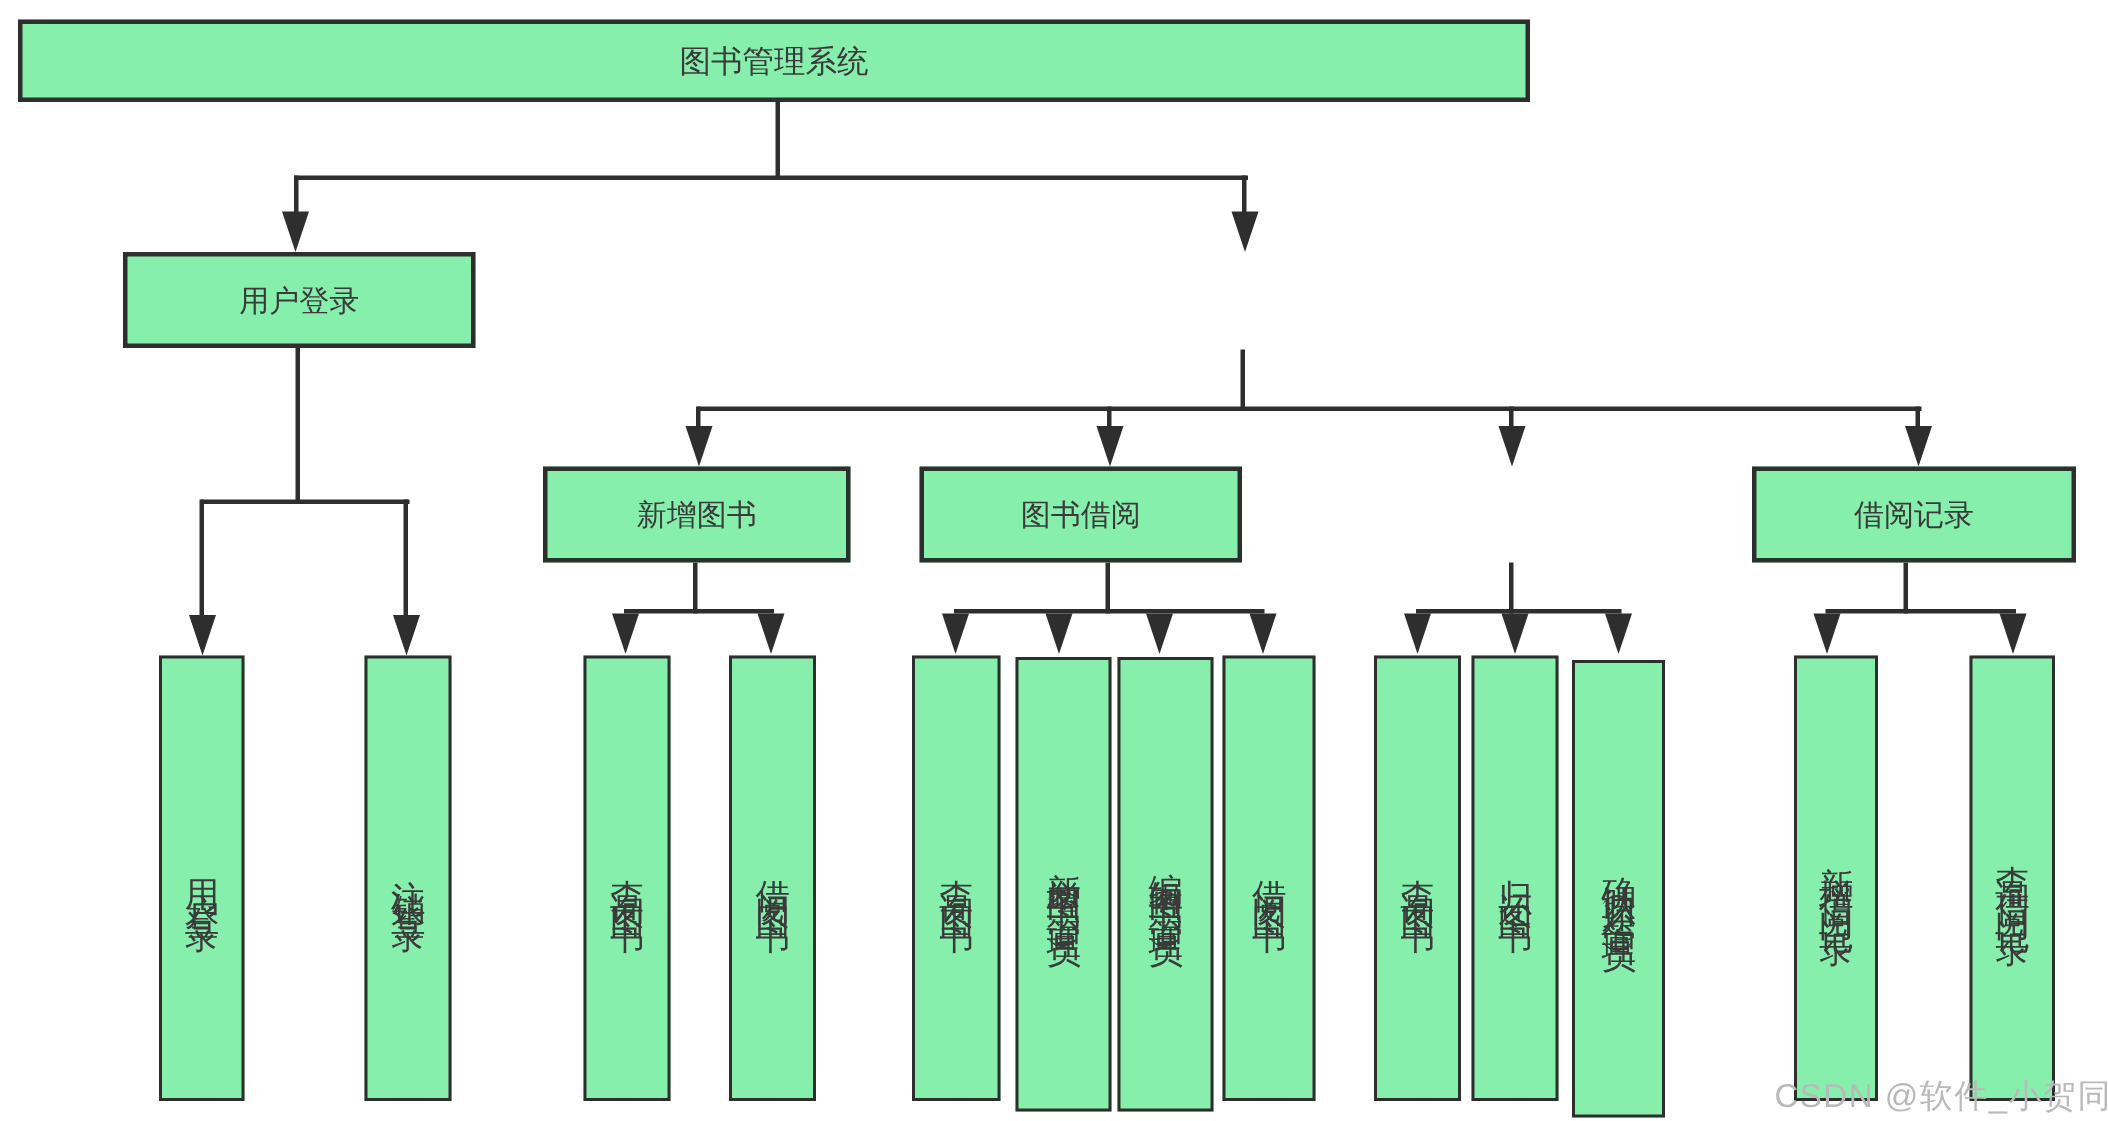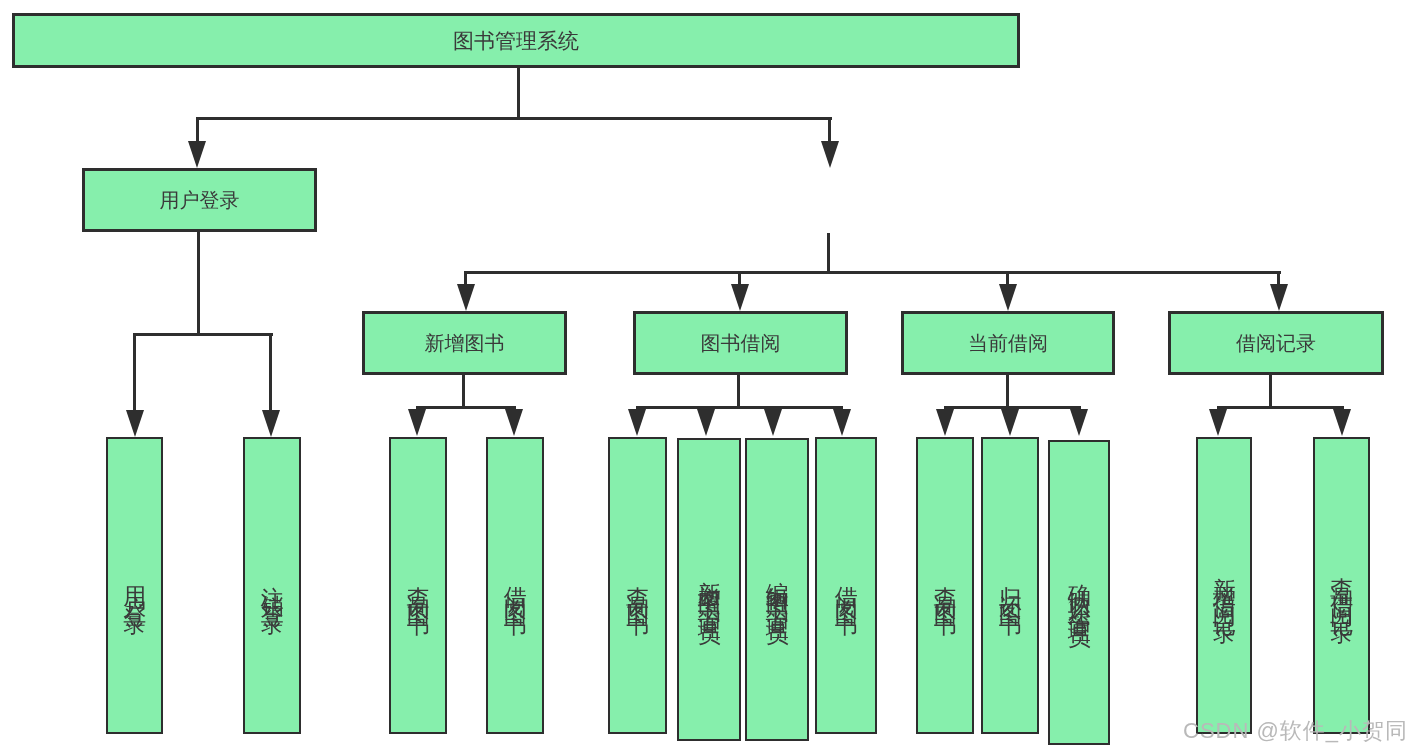--- a/index.html
+++ b/index.html
@@ -100,22 +100,21 @@
   <div class="v" style="left:464px; top:271px; height:15px;"></div>
   <div class="arr" style="left:457px; top:284px;"></div>
   <div class="v" style="left:738px; top:271px; height:15px;"></div>
   <div class="arr" style="left:731px; top:284px;"></div>
   <div class="v" style="left:1006px; top:271px; height:15px;"></div>
   <div class="arr" style="left:999px; top:284px;"></div>
   <div class="v" style="left:1277px; top:271px; height:15px;"></div>
   <div class="arr" style="left:1270px; top:284px;"></div>
 
   <div class="box" style="left:362px; top:311px; width:205px; height:64px;">新增图书</div>
-  <div class="box" style="left:633px; top:311px; width:215px; height:64px;">图书借阅</div>
-  <div class="box" style="left:901px; top:311px; width:214px; height:64px;">当前借阅</div>
+  <div class="box" style="left:613px; top:311px; width:215px; height:64px;">图书借阅</div>
   <div class="box" style="left:1168px; top:311px; width:216px; height:64px;">借阅记录</div>
 
   <div class="v" style="left:462px; top:375px; height:34px;"></div>
   <div class="h" style="left:416px; top:406px; width:100px;"></div>
   <div class="arr" style="left:408px; top:409px;"></div>
   <div class="arr" style="left:505px; top:409px;"></div>
 
   <div class="v" style="left:737px; top:375px; height:34px;"></div>
   <div class="h" style="left:636px; top:406px; width:207px;"></div>
   <div class="arr" style="left:628px; top:409px;"></div>

